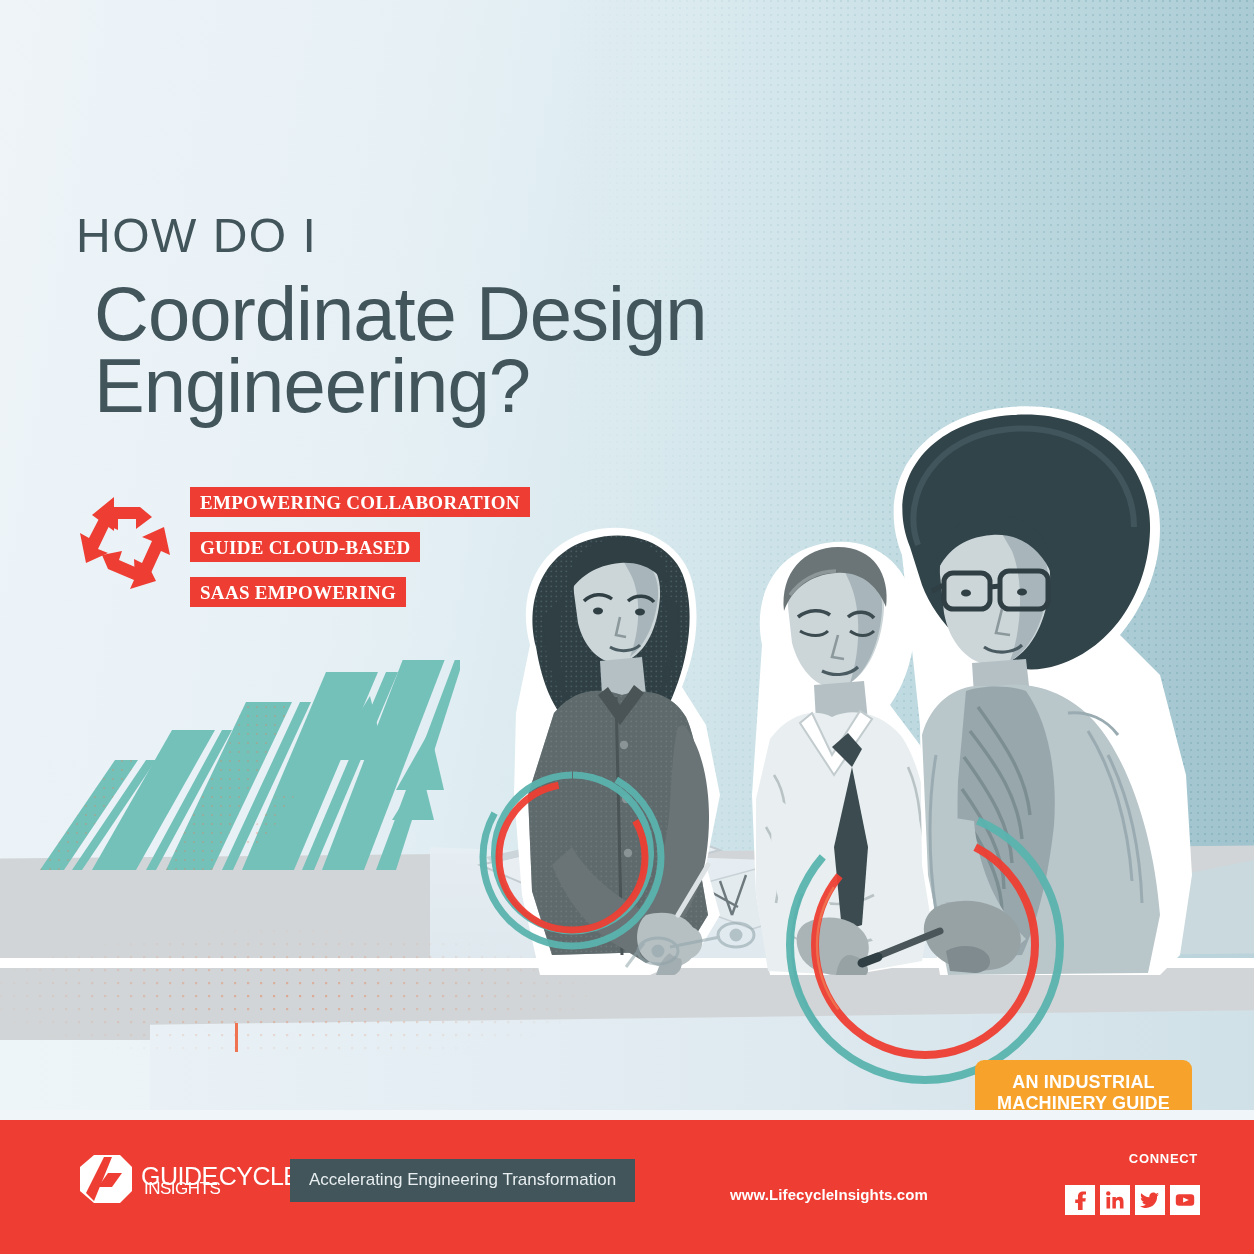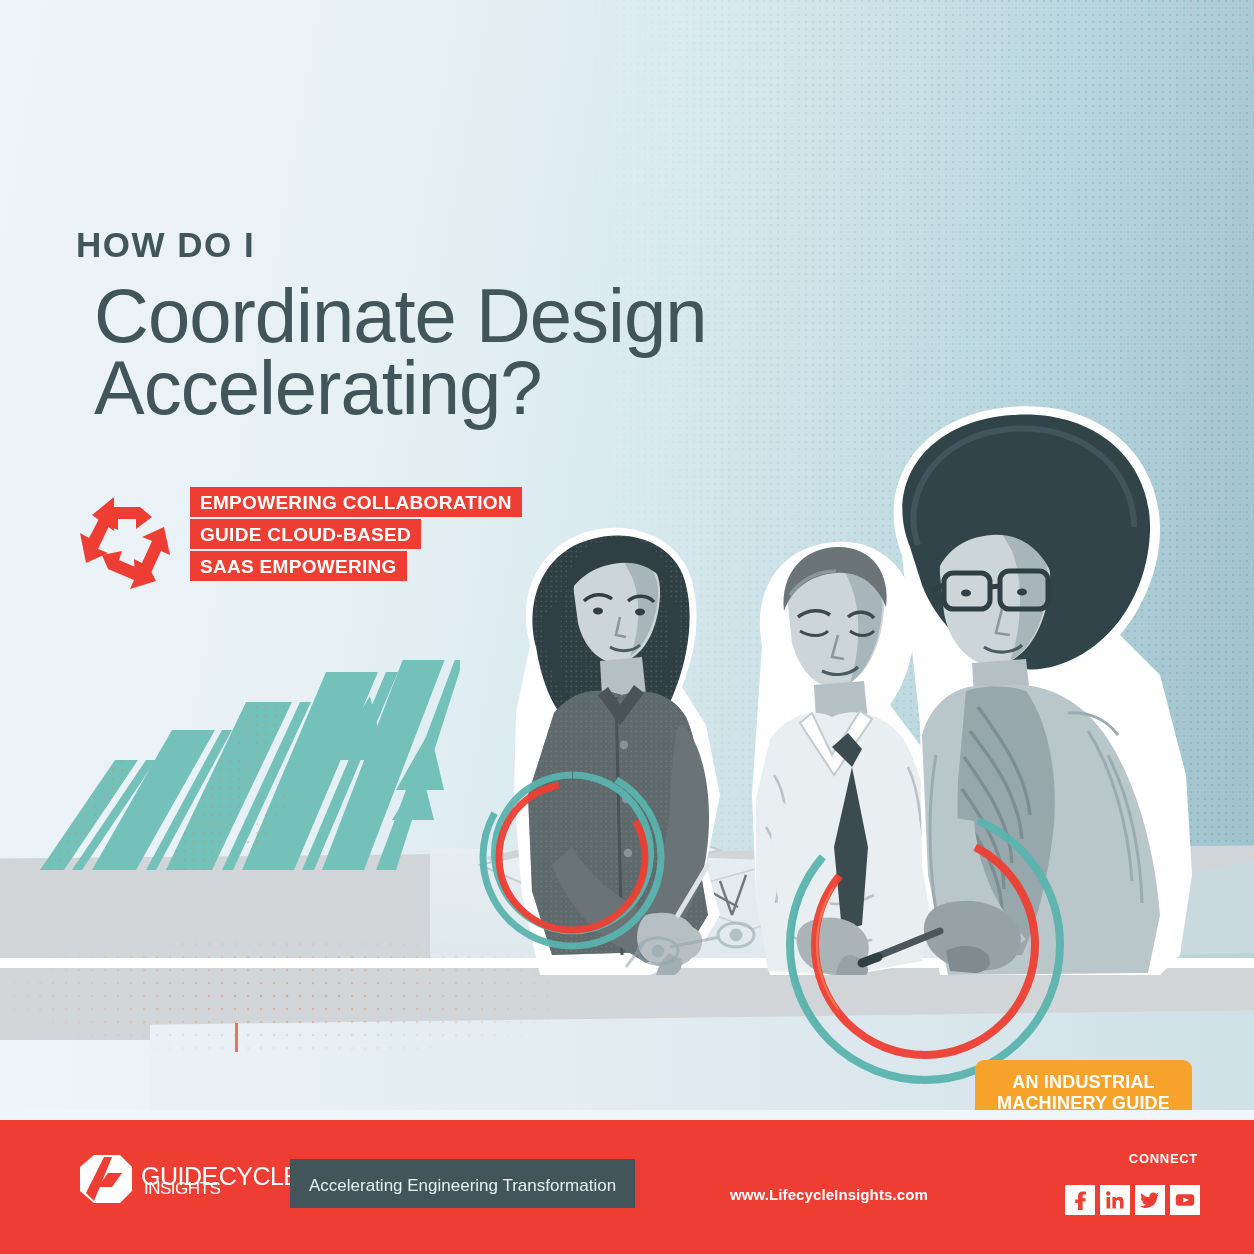--- a/index.html
+++ b/index.html
@@ -112,46 +112,47 @@
   .arcs { position: absolute; left: 0; top: 0; width: 1254px; height: 1254px; pointer-events: none; }
 
   
   .headline {
     position: absolute;
     left: 76px;
     top: 212px;
     width: 800px;
   }
   .eyebrow {
-    font-size: 35px;
+    font-size: 48px;
     letter-spacing: 1.5px;
-    font-weight: 700;
+    font-weight: 400;
     color: #41555b;
     line-height: 1;
-    margin: 15px 0 6px 0;
+    margin: 0 0 6px 0;
   }
   .h1 {
     font-size: 76px;
     font-weight: 400;
     color: #41555b;
     line-height: 0.95;
     letter-spacing: -1px;
     margin: 18px;
   }
   .h1 span { display: block; }
 
   
   .subtitle-block {
     position: absolute;
     left: 190px;
     top: 487px;
     display: flex;
     flex-direction: column;
     align-items: flex-start;
-    gap: 2px;
+    gap: 15px;
+    font-family: Liberation Serif, serif;
   }
   .sub-tag {
     background: #ee3e33;
     color: #ffffff;
     font-size: 19px;
     font-weight: bold;
     letter-spacing: 0.3px;
     padding: 6px 10px 5px 10px;
     line-height: 1;
     white-space: nowrap;
@@ -229,21 +230,21 @@
     margin-top: -9px;
     padding-left: 3px;
   }
   .tagline-box {
     position: absolute;
     left: 290px;
     top: 1159px;
     background: #41555b;
     color: #e8eef0;
     font-size: 17px;
-    padding: 17px 19px 12px 19px;
+    padding: 11px 19px 12px 19px;
     white-space: nowrap;
   }
   .site-url {
     position: absolute;
     left: 730px;
     top: 1186px;
     color: #ffffff;
     font-size: 15px;
     font-weight: bold;
     letter-spacing: 0.1px;
@@ -554,21 +555,21 @@
     <circle cx="925" cy="945" r="110" fill="none" stroke="#ee3e33" stroke-width="8" stroke-dasharray="540 150" stroke-dashoffset="120" opacity="0.95"></circle>
 
     <circle cx="925" cy="945" r="133" fill="none" stroke="#5ab3ae" stroke-width="2.4" stroke-dasharray="140 700" stroke-dashoffset="-330" opacity="0.9"></circle>
     <circle cx="925" cy="945" r="108" fill="none" stroke="#ef7350" stroke-width="2.4" stroke-dasharray="130 560" stroke-dashoffset="-270" opacity="0.9"></circle>
   </svg>
 
   <div class="headline">
     <div class="eyebrow">HOW DO I</div>
     <div class="h1">
       <span>Coordinate Design</span>
-      <span>Accelerating?</span>
+      <span>Engineering?</span>
     </div>
   </div>
 
   <svg class="cycle-icon" viewBox="0 0 100 105">
     <g fill="#ee3e33">
       <path d="M14,30 L36,12 L36,22 L62,22 L74,32 L58,44 L58,34 L36,34 L36,46 Z"></path>
       <path d="M86,42 L92,70 L83,66 L72,90 L57,94 L56,74 L64,78 L74,56 L64,52 Z"></path>
       <path d="M78,96 L52,104 L56,95 L30,84 L24,70 L44,66 L41,75 L64,85 L68,76 Z"></path>
       <path d="M8,78 L2,48 L11,53 L24,28 L40,24 L40,45 L31,41 L20,64 L30,68 Z"></path>
     </g>

